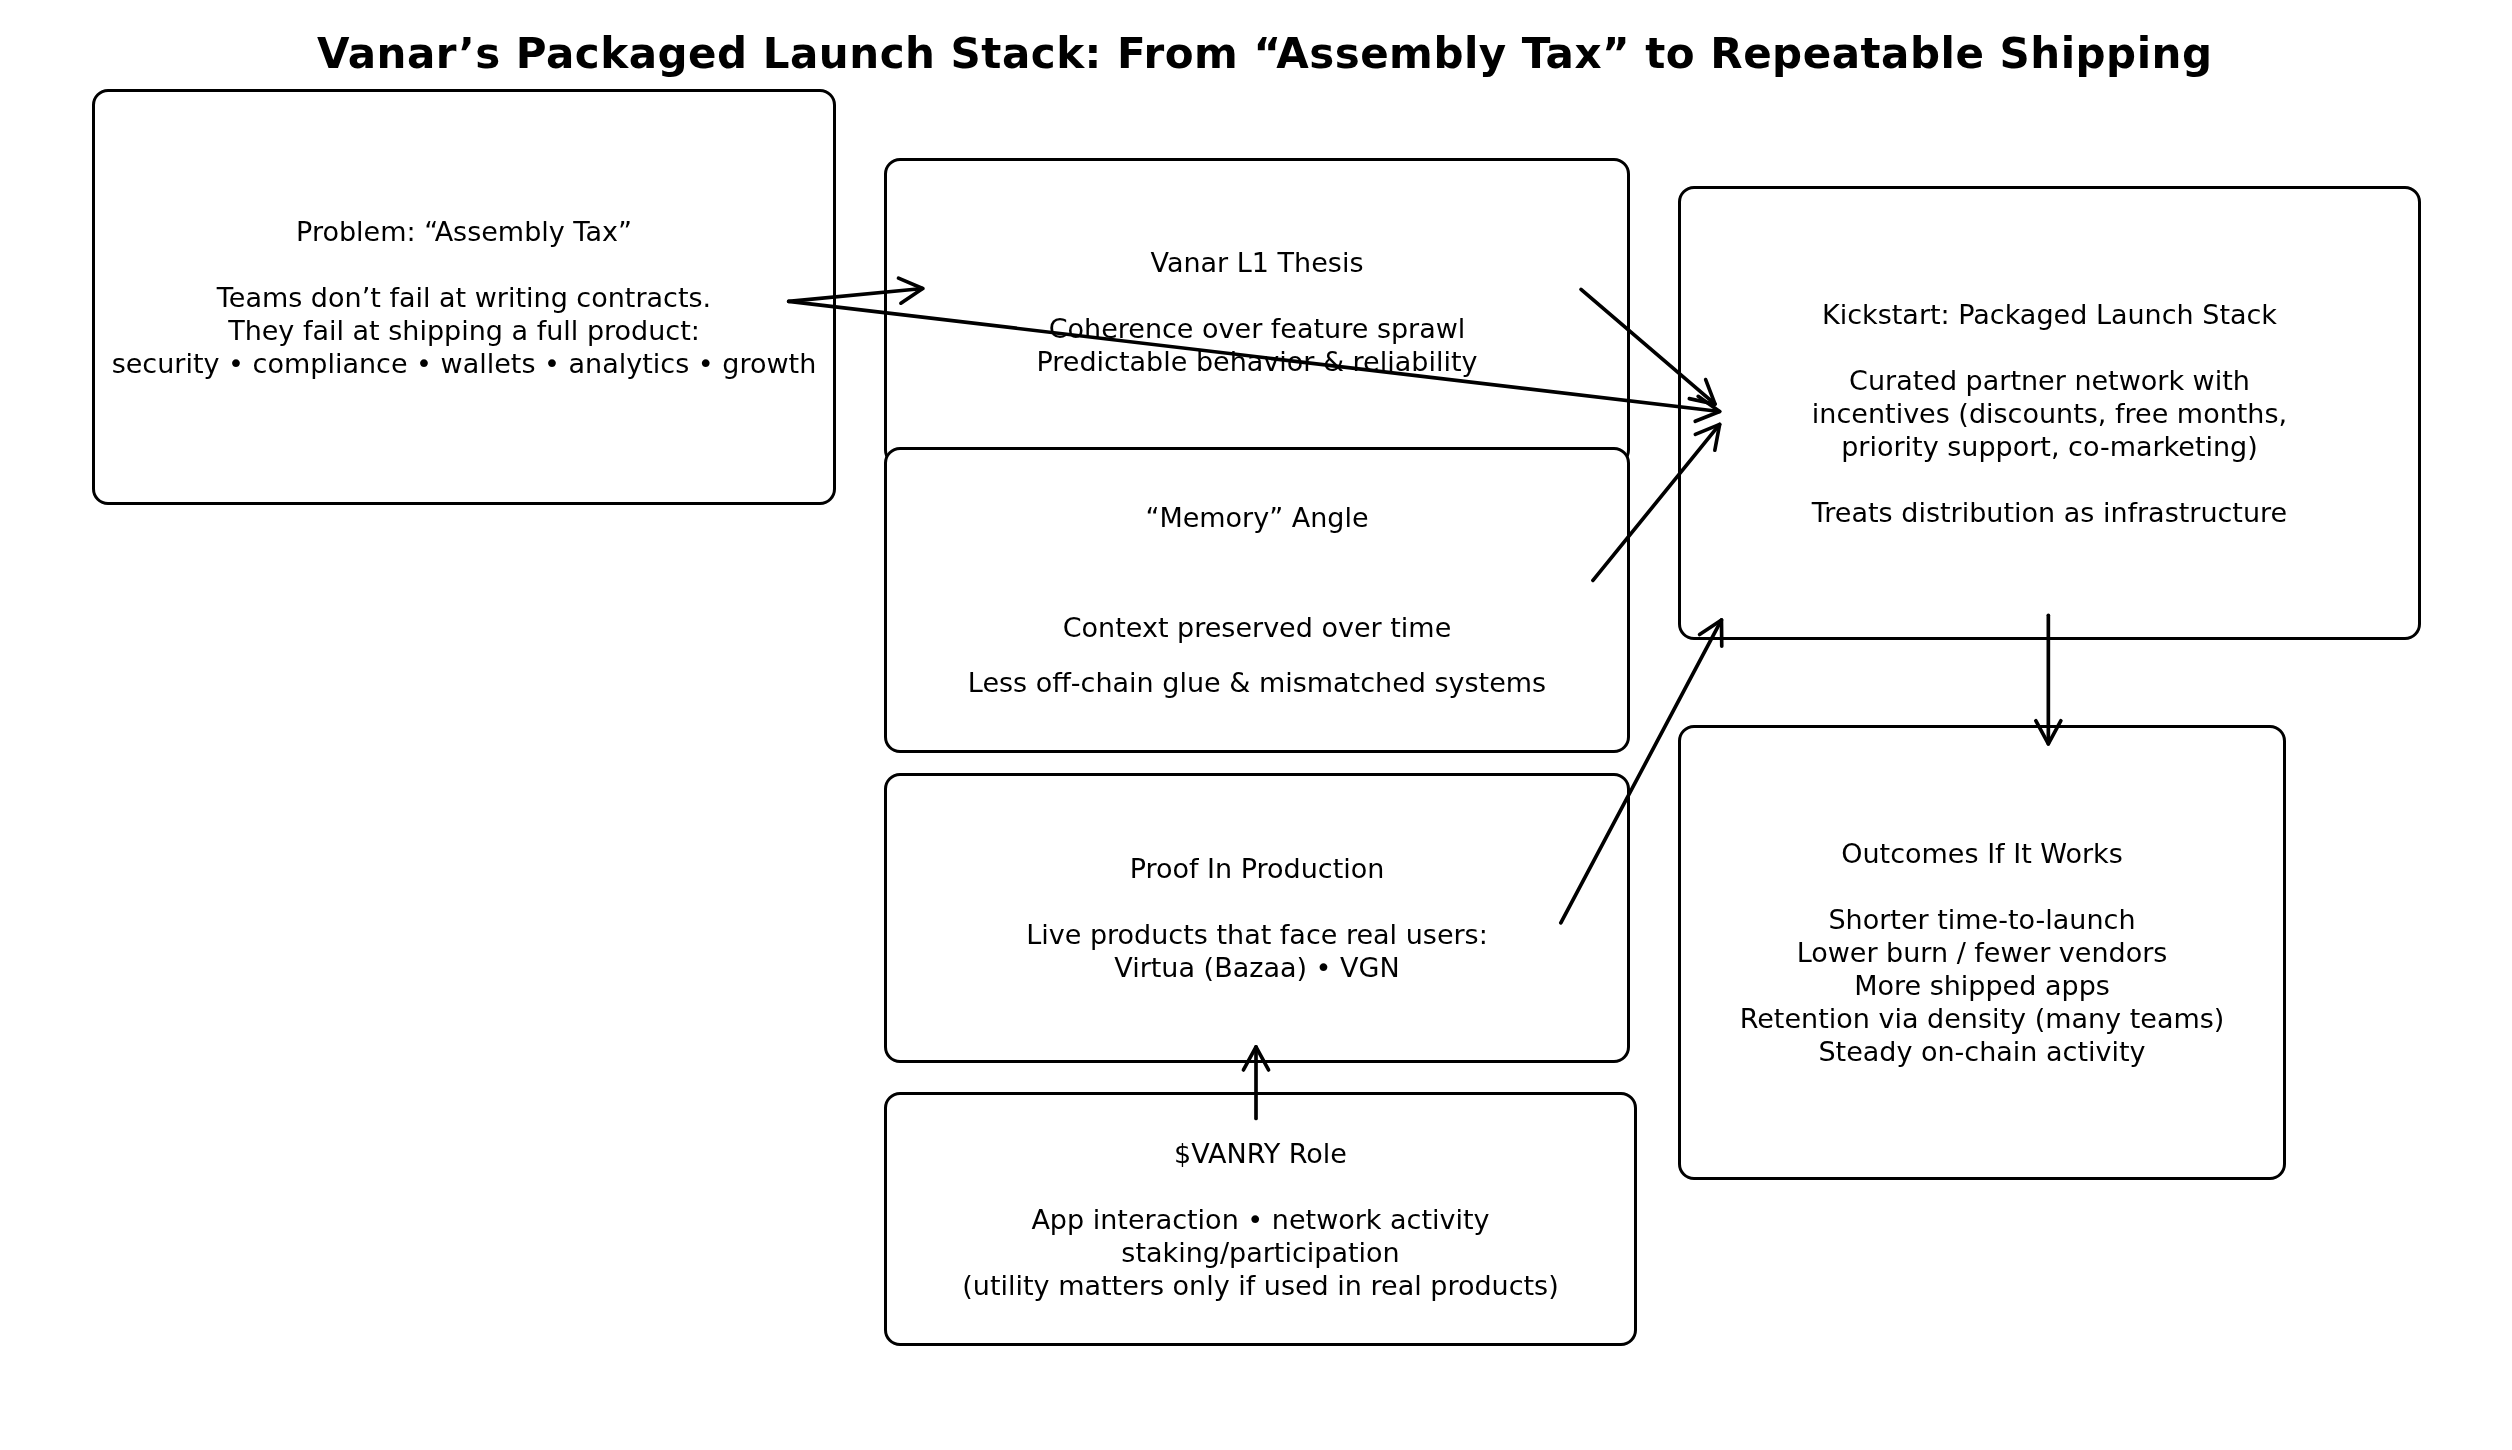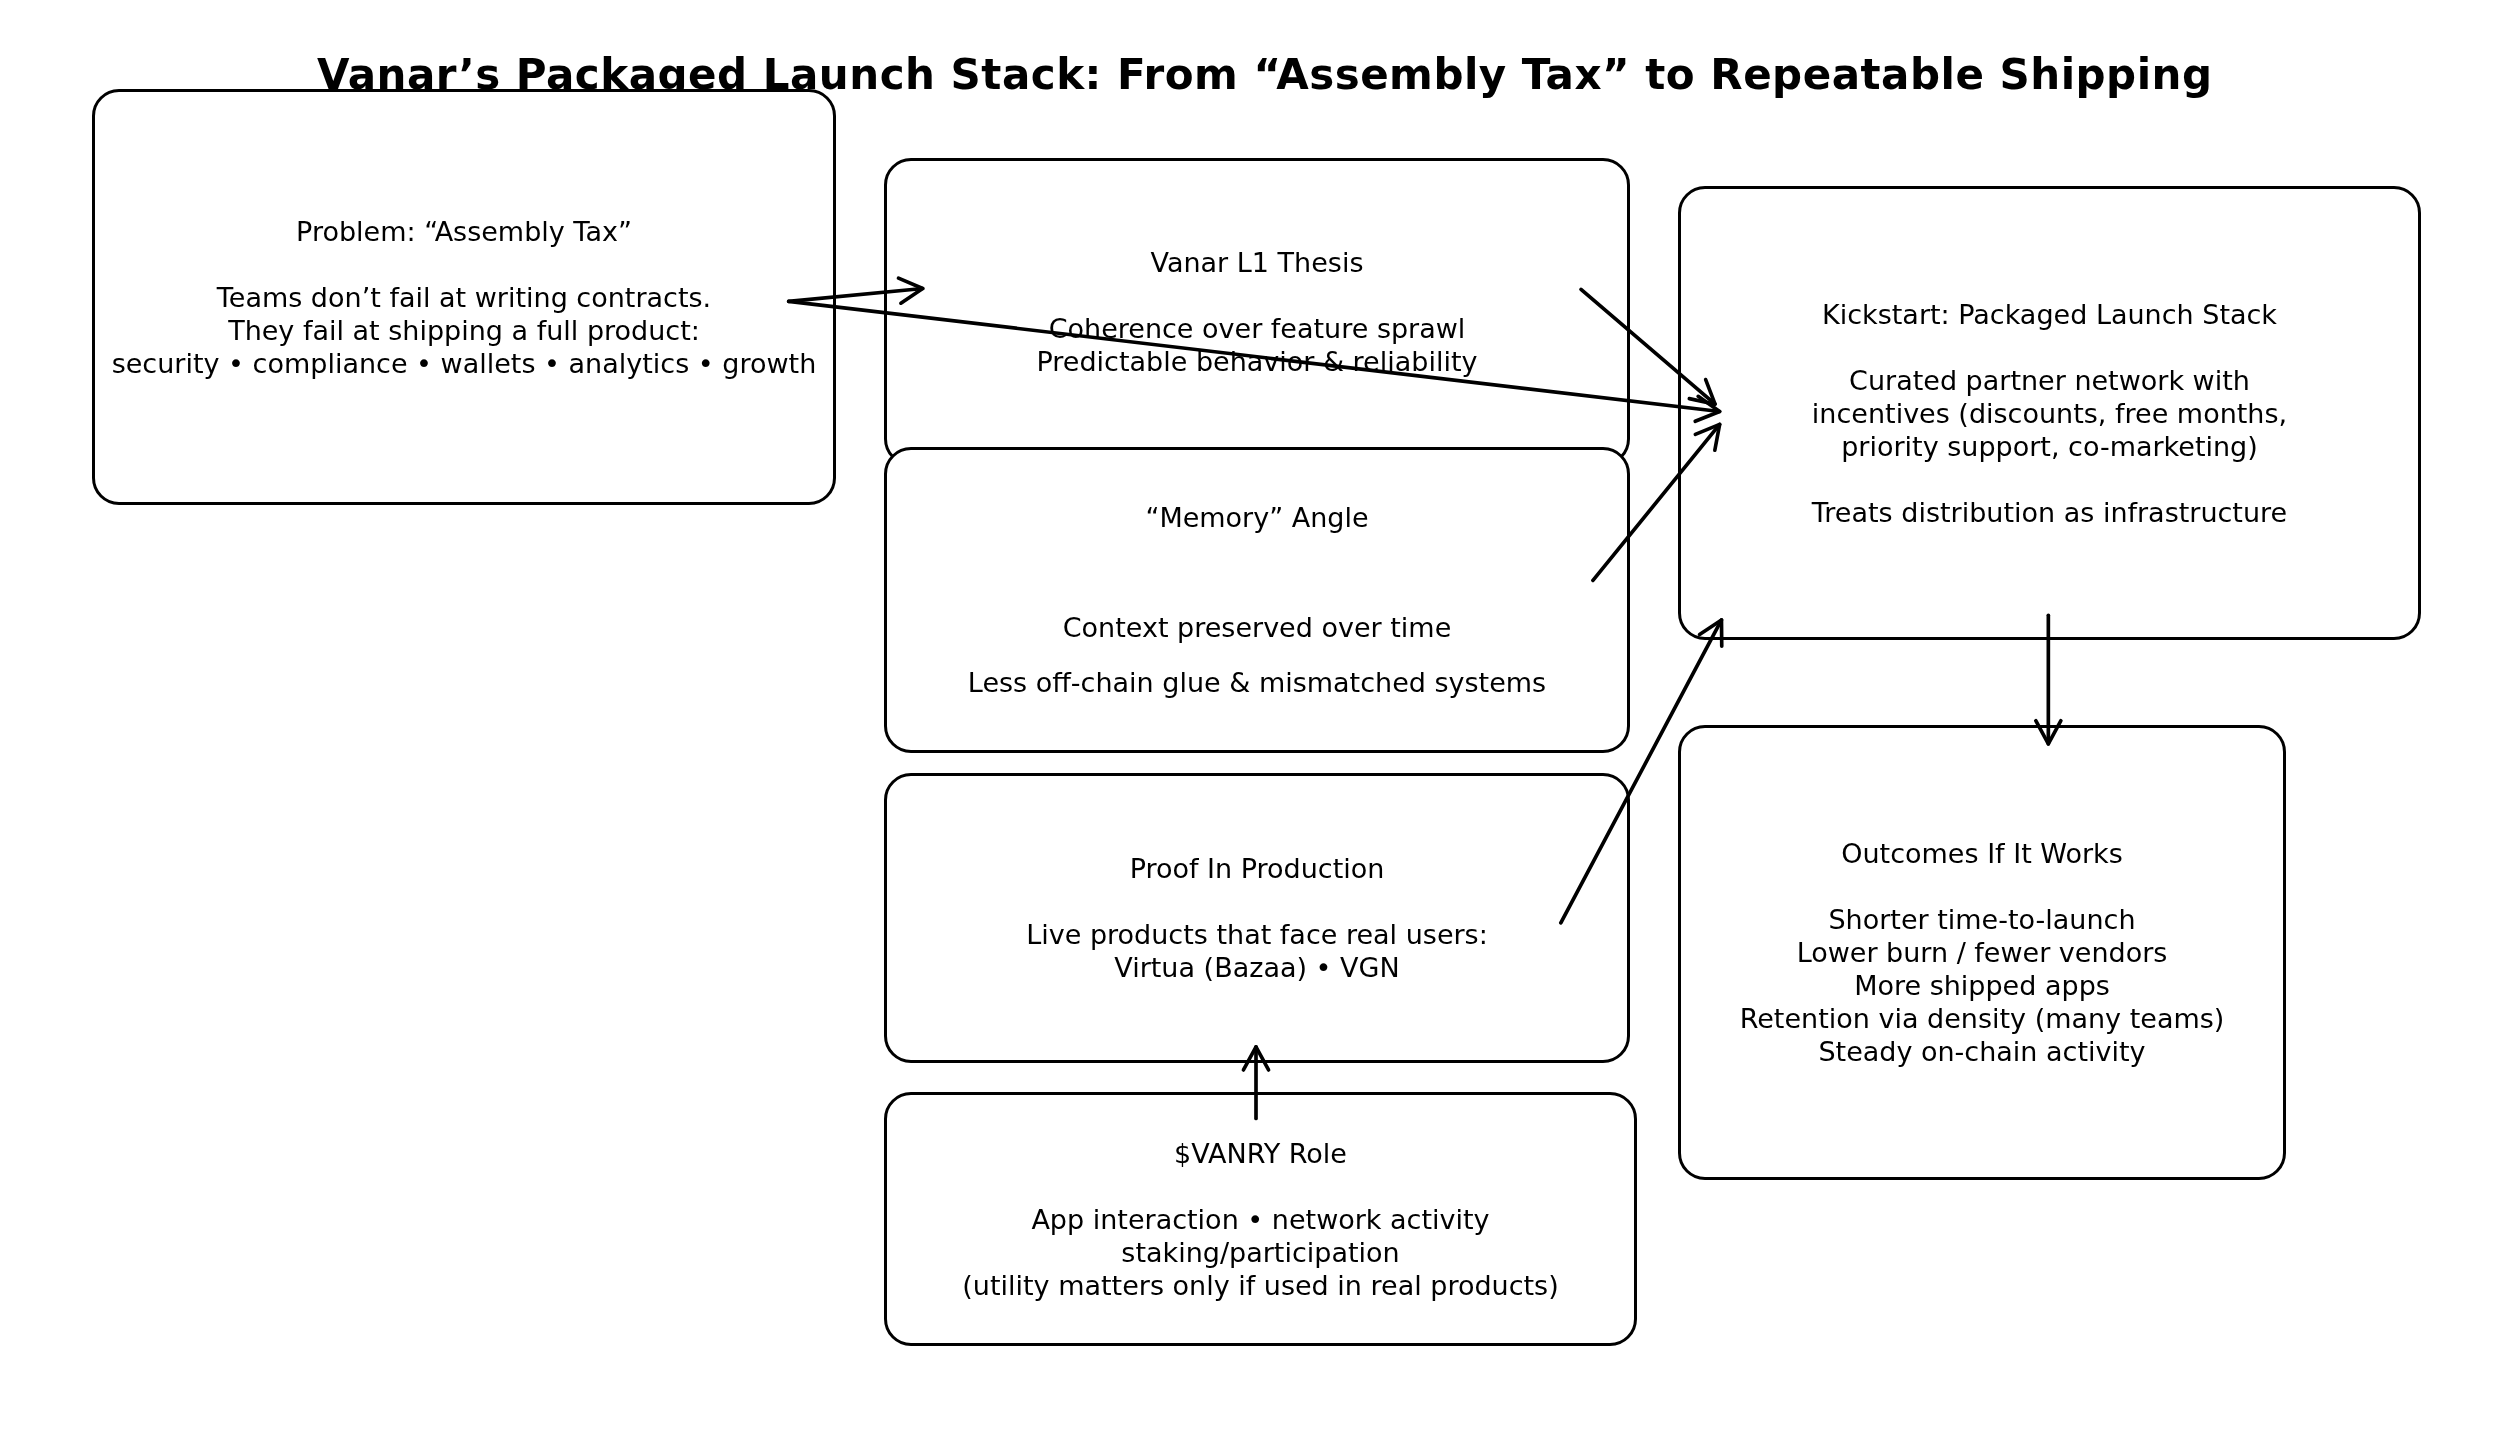--- a/index.html
+++ b/index.html
@@ -12,33 +12,33 @@
     width:2512px;
     height:1451px;
     background:var(--paper);
     font-family:"DejaVu Sans","Liberation Sans",sans-serif;
     color:var(--ink);
     overflow:hidden;
   }
   .diagram-title{
     position:absolute;
     left:317px;
-    top:50px;
+    top:29px;
     width:1882px;
     text-align:center;
     font-size:42px;
     font-weight:bold;
     white-space:nowrap;
     letter-spacing:0.5px;
   }
   .node{
     position:absolute;
     box-sizing:border-box;
     border:3.7px solid var(--ink);
-    border-radius:27px;
+    border-radius:16px;
     background:var(--paper);
     display:flex;
     flex-direction:column;
     justify-content:center;
     align-items:center;
   }
   .bline{
     flex:0 0 auto;
     line-height:33px;
     min-height:33px;

